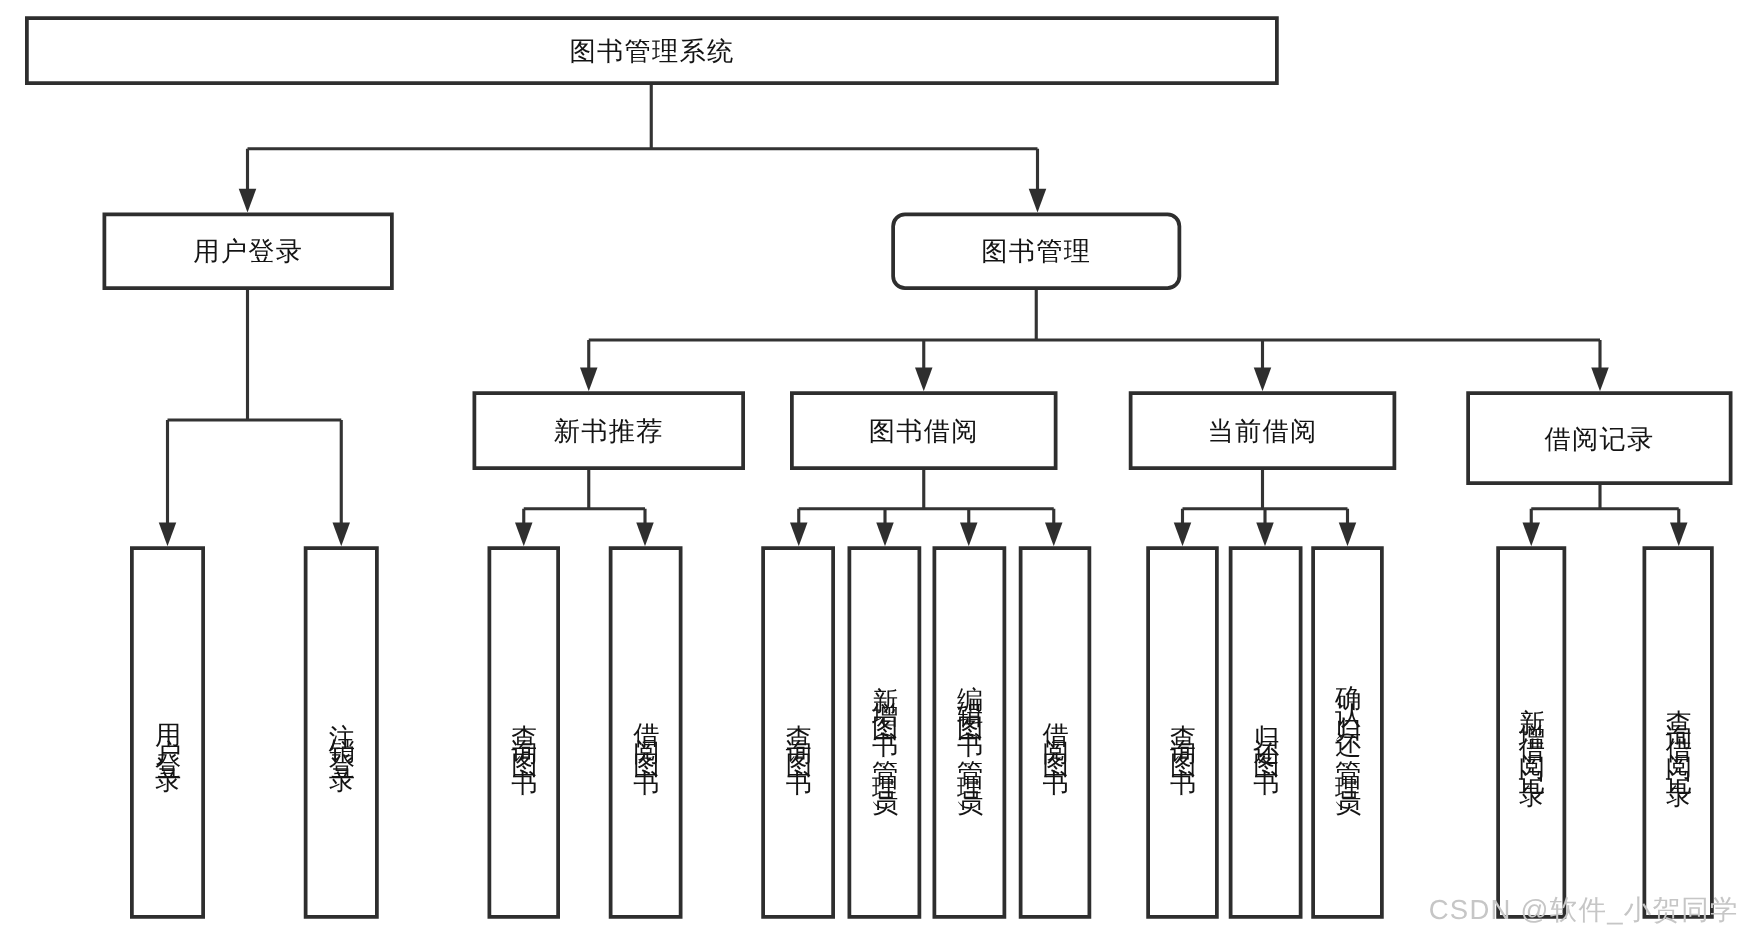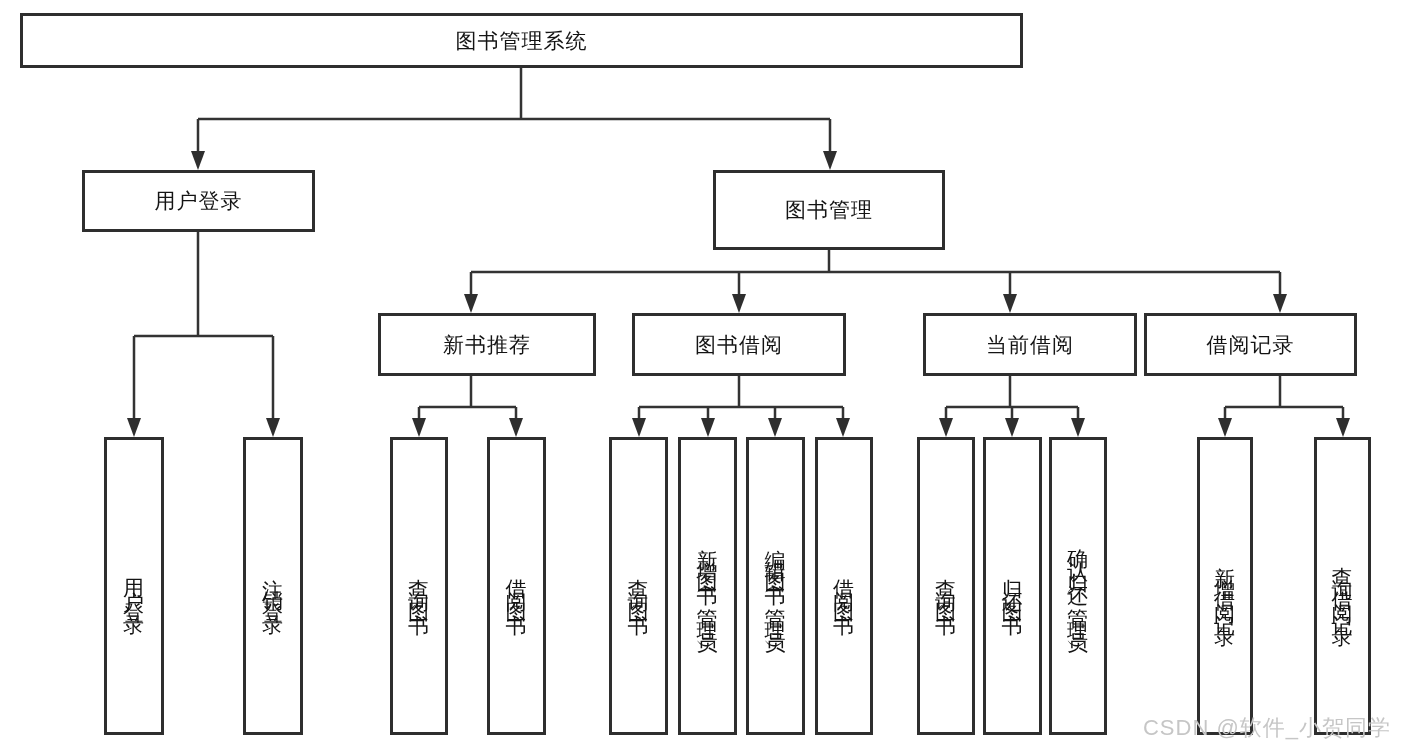--- a/index.html
+++ b/index.html
@@ -45,26 +45,26 @@
     font-size: 21px;
     line-height: 1;
     letter-spacing: 12px;
     color: #141414;
     white-space: nowrap;
   }
   
   .n-root { left: 20px;   top: 13px;  width: 1003px; height: 55px; }
   
   .n-l2a  { left: 82px;   top: 170px; width: 233px;  height: 62px; }
-  .n-l2b  { left: 713px;  top: 170px; width: 232px;  height: 80px; }
+  .n-l2b  { left: 713px;  top: 170px; width: 232px;  height: 62px; border-radius: 11px; }
   
   .n-l3a  { left: 378px;  top: 313px; width: 218px;  height: 63px; }
   .n-l3b  { left: 632px;  top: 313px; width: 214px;  height: 63px; }
-  .n-l3c  { left: 903px;  top: 313px; width: 214px;  height: 63px; margin-left: 20px; }
-  .n-l3d  { left: 1144px; top: 313px; width: 213px;  height: 63px; }
+  .n-l3c  { left: 903px;  top: 313px; width: 214px;  height: 63px; }
+  .n-l3d  { left: 1173px; top: 313px; width: 213px;  height: 75px; }
   
   .leaf   { top: 437px; height: 298px; }
   .n-g1a  { left: 104px;  width: 60px; }
   .n-g1b  { left: 243px;  width: 60px; }
   .n-g2a  { left: 390px;  width: 58px; }
   .n-g2b  { left: 487px;  width: 59px; }
   .n-g3a  { left: 609px;  width: 59px; }
   .n-g3b  { left: 678px;  width: 59px; }
   .n-g3c  { left: 746px;  width: 59px; }
   .n-g3d  { left: 815px;  width: 58px; }

